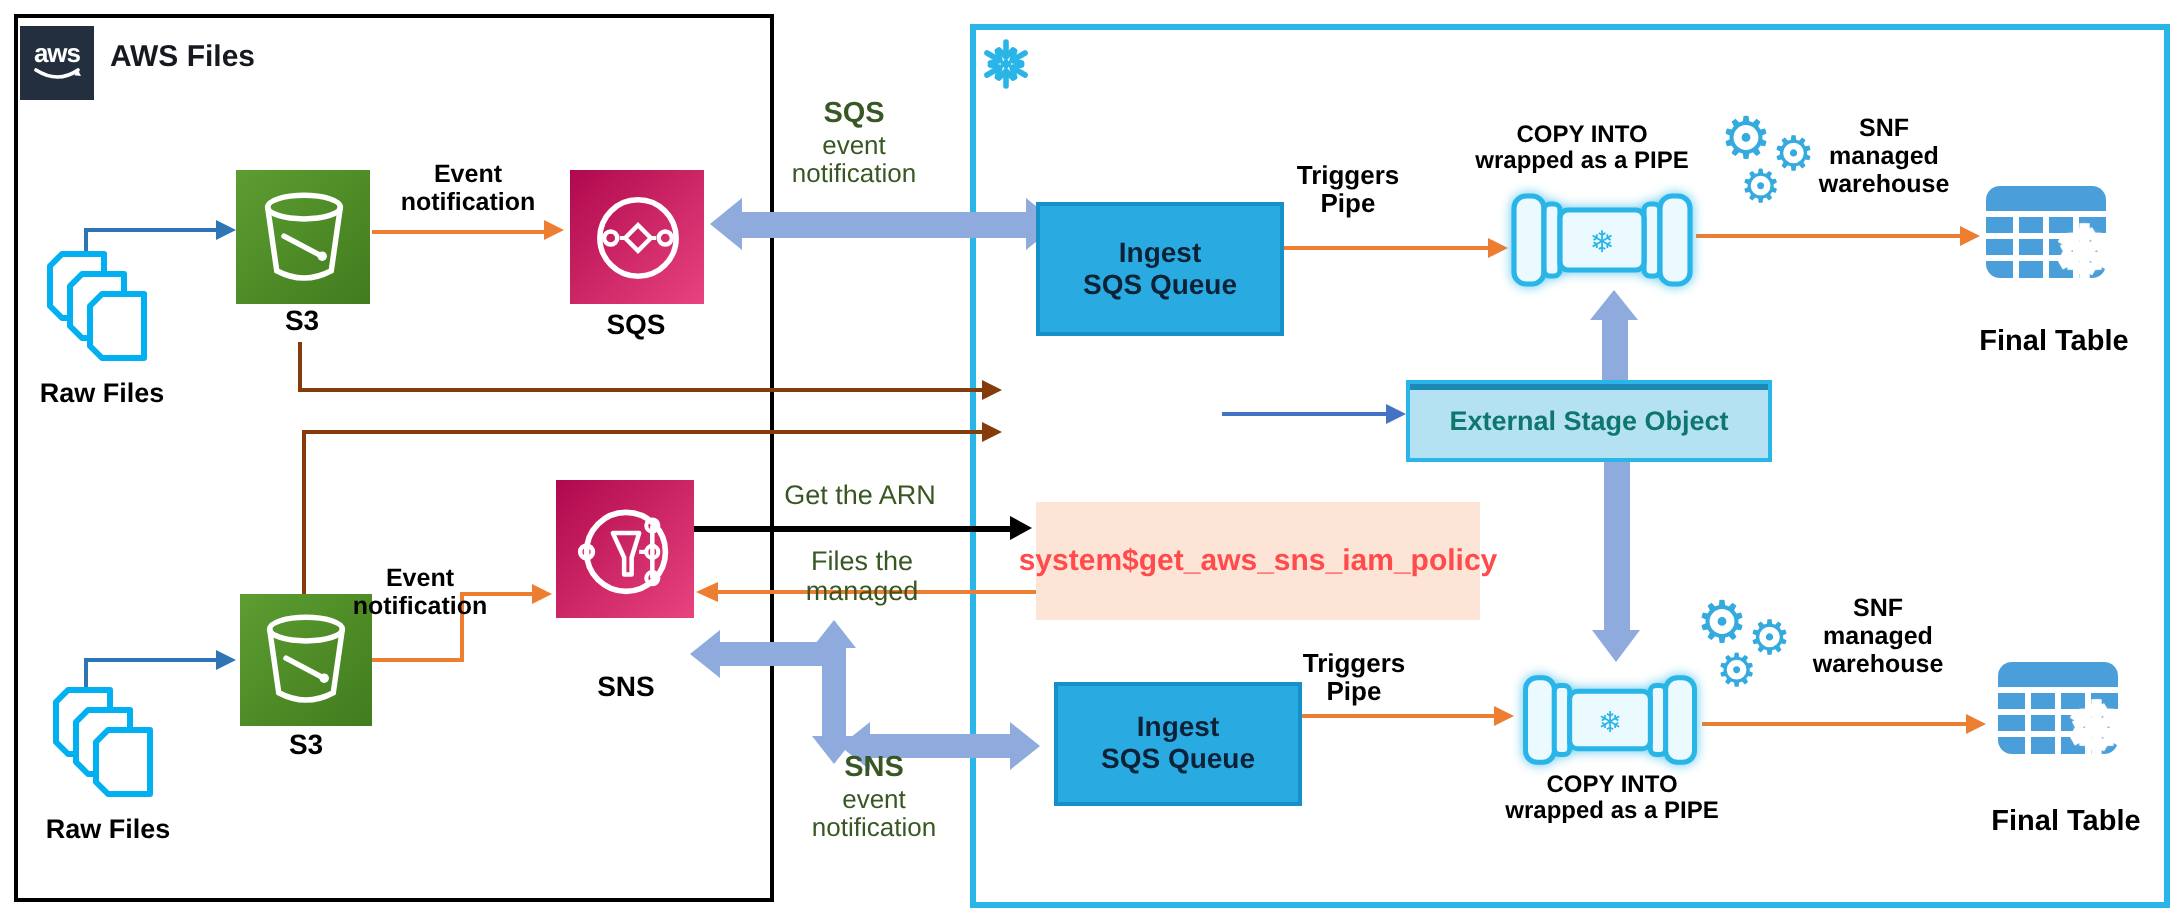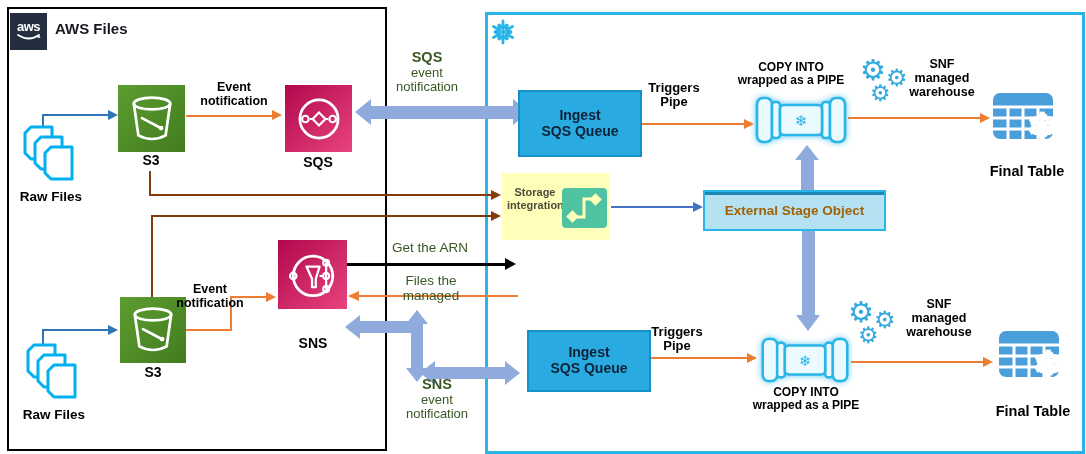--- a/index.html
+++ b/index.html
@@ -13,22 +13,22 @@
   
   .aws-box{position:absolute;left:7px;top:7px;width:376px;height:440px;border:2px solid #000;background:#fff;}
   .snow-box{position:absolute;left:485px;top:12px;width:594px;height:436px;border:3px solid #29b5e8;background:#fff;}
   
   .aws-logo{position:absolute;left:10px;top:13px;width:37px;height:37px;background:#232f3e;display:flex;flex-direction:column;align-items:center;justify-content:center;}
   .aws-logo .t{color:#fff;font-weight:700;font-size:13px;line-height:12px;letter-spacing:-.5px;}
   
   .svc{position:absolute;display:flex;align-items:center;justify-content:center;}
   .s3{background:linear-gradient(135deg,#5d9d31 0%,#417c1e 100%);}
   .pink{background:linear-gradient(135deg,#b0084d 0%,#e8447f 100%);}
-  .qbox{position:absolute;background:#29abe2;border:2px solid #1591c9;display:flex;flex-direction:column;align-items:center;justify-content:center;text-align:center;font-weight:700;font-size:14px;color:#0d2137;line-height:1.12;}
-  .stagebox{position:absolute;background:#b4e2f2;border:2px solid #29b5e8;box-shadow:inset 0 3px 0 #1b88b5;display:flex;align-items:center;justify-content:center;font-weight:700;font-size:13.5px;color:#a16207;}
+  .qbox{position:absolute;background:#29abe2;border:2px solid #1591c9;display:flex;flex-direction:column;align-items:center;justify-content:center;text-align:center;font-weight:700;font-size:14px;color:#0d2137;line-height:1.12;margin-top:11px;}
+  .stagebox{position:absolute;background:#b4e2f2;border:2px solid #29b5e8;box-shadow:inset 0 3px 0 #1b88b5;display:flex;align-items:center;justify-content:center;font-weight:700;font-size:13.5px;color:#0f766e;}
   .sysbox{position:absolute;background:#fce4d6;display:flex;align-items:center;justify-content:center;font-weight:700;font-size:15px;color:#ff4b4b;}
   .storagebox{position:absolute;background:#ffffb9;}
   .storagelbl{position:absolute;font-weight:700;font-size:11px;color:#4d4d3d;text-align:center;line-height:1.15;}
   .gear{position:absolute;color:#35aade;line-height:1;}
   .pipe{filter:drop-shadow(0 0 3px rgba(41,181,232,.75));}
   .snowword{position:absolute;color:#29b5e8;font-weight:600;font-size:21px;letter-spacing:-.3px;}
   .tablesnow{position:absolute;color:#4a9ed9;font-weight:700;-webkit-text-stroke:2px #fff;text-shadow:0 0 2px #fff;}
 </style>
 </head>
 <body>
@@ -236,35 +236,24 @@
   <div class="qbox" style="left:518px;top:90px;width:120px;height:63px;">
     <div>Ingest</div>
     <div>SQS Queue</div>
   </div>
 
   <div class="lbl" style="left:630px;top:81px;width:88px;font-size:13px;">
     <div>Triggers</div>
     <div>Pipe</div>
   </div>
 
-  <div class="storagebox" style="left:502px;top:173px;width:107px;height:67px;">
-    <div class="storagelbl" style="left:5px;top:13px;width:56px;">
-      <div>Storage</div>
-      <div>integration</div>
-    </div>
-    <svg class="abs" style="left:60px;top:15px;" width="45" height="40" viewBox="0 0 45 40">
-      <rect x="0" y="0" width="45" height="40" rx="4" fill="#4fc3a1"></rect>
-      <path d="M11 29 H22 V11 H34" fill="none" stroke="#ffffb9" stroke-width="3"></path>
-      <rect x="6" y="24" width="9" height="9" transform="rotate(45 10.5 28.5)" fill="#ffffb9"></rect>
-      <rect x="29" y="7" width="9" height="9" transform="rotate(45 33.5 11.5)" fill="#ffffb9"></rect>
-    </svg>
-  </div>
 
   <div class="stagebox" style="left:703px;top:190px;width:179px;height:37px;">External Stage Object</div>
 
+  <div class="sysbox" style="left:518px;top:251px;width:222px;height:59px;">system$get_aws_sns_iam_policy</div>
 
   <div class="qbox" style="left:527px;top:330px;width:120px;height:58px;">
     <div>Ingest</div>
     <div>SQS Queue</div>
   </div>
 
   <div class="lbl" style="left:633px;top:325px;width:88px;font-size:13px;">
     <div>Triggers</div>
     <div>Pipe</div>
   </div>

